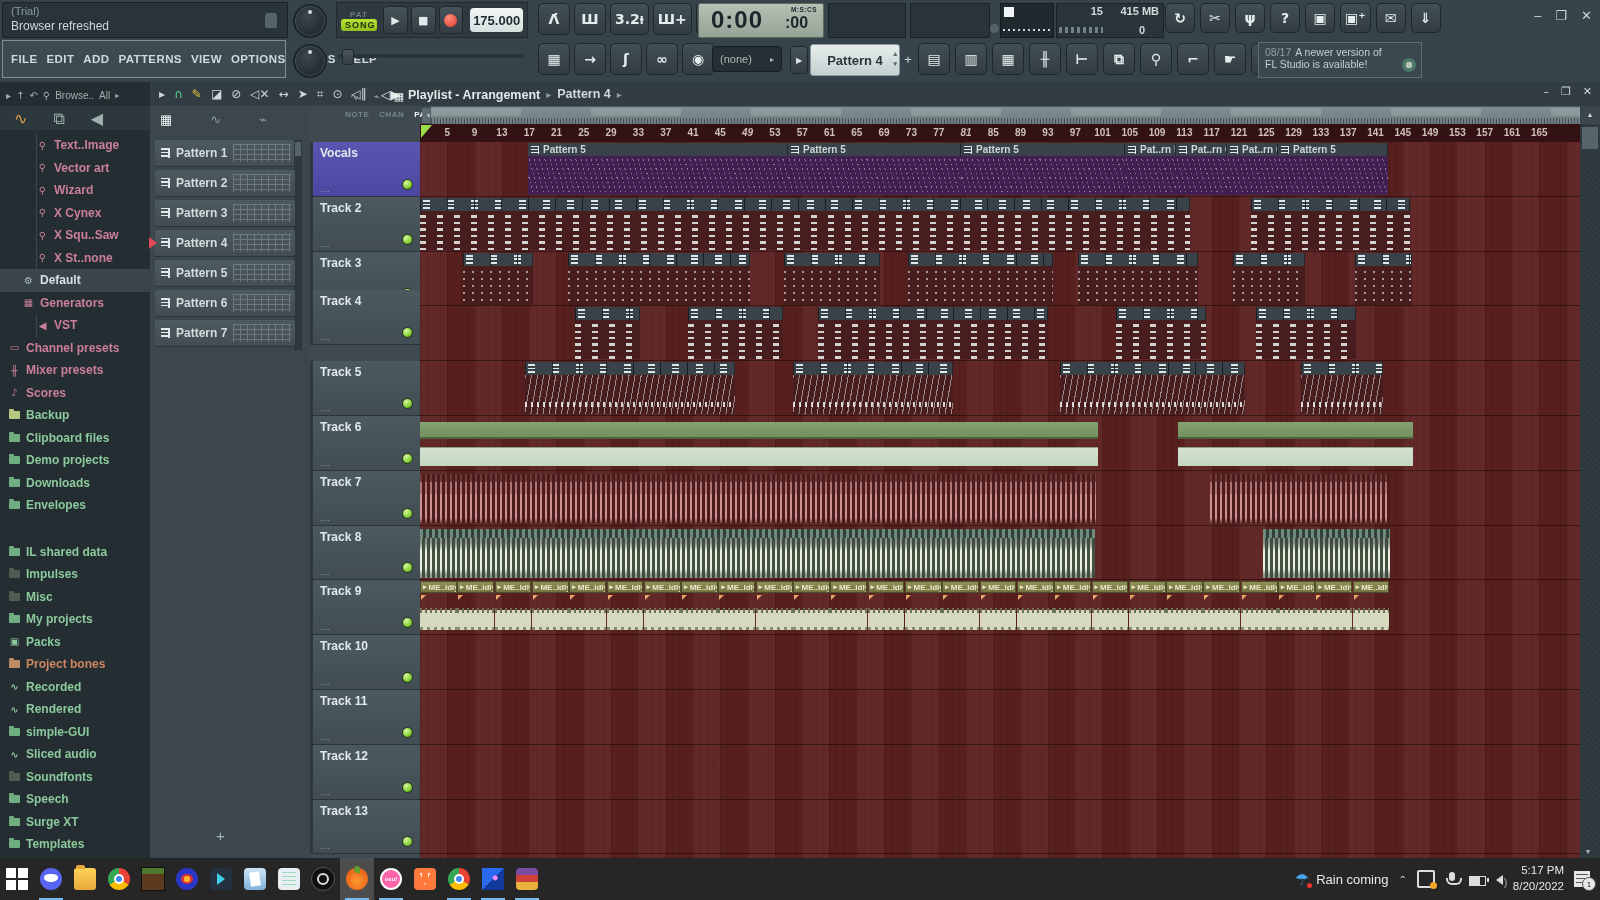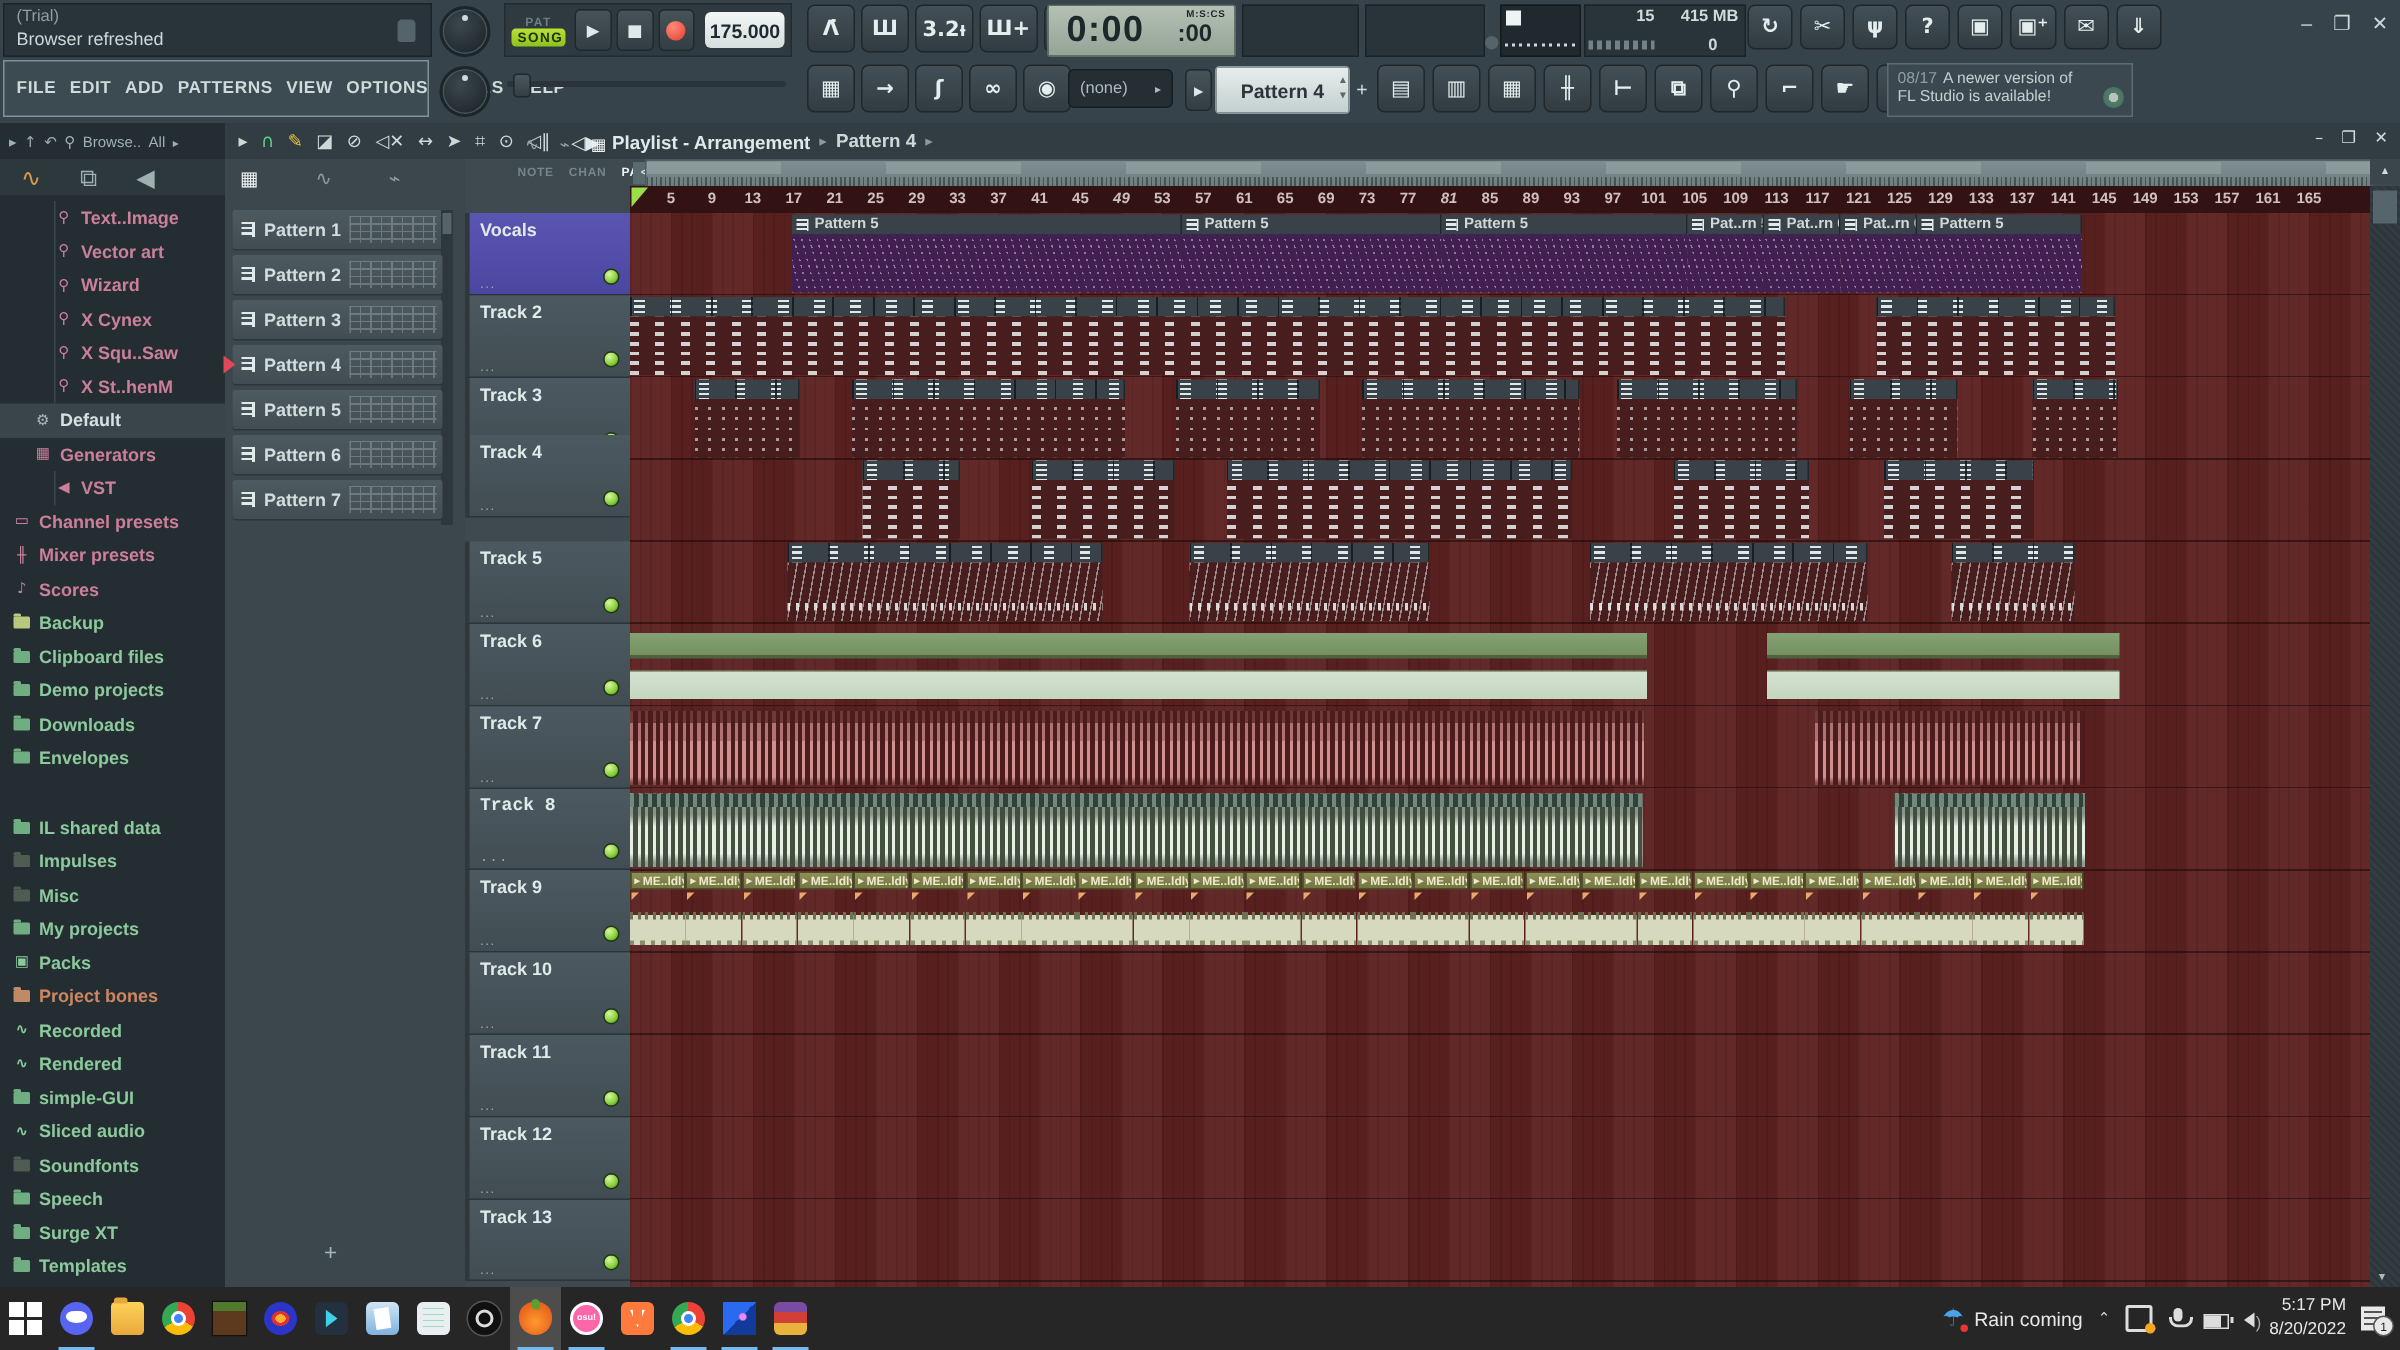--- a/index.html
+++ b/index.html
@@ -424,21 +424,21 @@
           <span class="c-pink">X Cynex</span>
         </div>
         <div class="b-item" style="padding-left: 36px;">
           <span class="tree-line"></span>
           <span class="ic glyph" style="color: rgb(203, 127, 155); font-size: 10px;">⚲</span>
           <span class="c-pink">X Squ..Saw</span>
         </div>
         <div class="b-item" style="padding-left: 36px;">
           <span class="tree-line"></span>
           <span class="ic glyph" style="color: rgb(203, 127, 155); font-size: 10px;">⚲</span>
-          <span class="c-pink">X St..henM</span>
+          <span class="c-pink">X St..none</span>
         </div>
         <div class="b-item b-sel" style="padding-left: 22px;">
           <span class="ic glyph" style="color: rgb(170, 184, 184); font-size: 10px;">⚙</span>
           <span class="c-plain">Default</span>
         </div>
         <div class="b-item" style="padding-left: 22px;">
           <span class="ic glyph" style="color: rgb(203, 127, 155); font-size: 10px;">▦</span>
           <span class="c-pink">Generators</span>
         </div>
         <div class="b-item" style="padding-left: 36px;">
@@ -701,21 +701,21 @@
         <div class="thead" style="top: 274px; height: 54.8px;">
           <div class="tname">Track 6</div>
           <div class="tdots">...</div>
           <div class="tled"></div>
         </div>
         <div class="thead" style="top: 328.8px; height: 54.8px;">
           <div class="tname">Track 7</div>
           <div class="tdots">...</div>
           <div class="tled"></div>
         </div>
-        <div class="thead" style="top: 383.6px; height: 54.8px; font-family: Liberation Mono, monospace;">
+        <div class="thead" style="top: 383.6px; height: 54.8px;">
           <div class="tname">Track 8</div>
           <div class="tdots">...</div>
           <div class="tled"></div>
         </div>
         <div class="thead" style="top: 438.4px; height: 54.8px;">
           <div class="tname">Track 9</div>
           <div class="tdots">...</div>
           <div class="tled"></div>
         </div>
         <div class="thead" style="top: 493.2px; height: 54.8px;">

